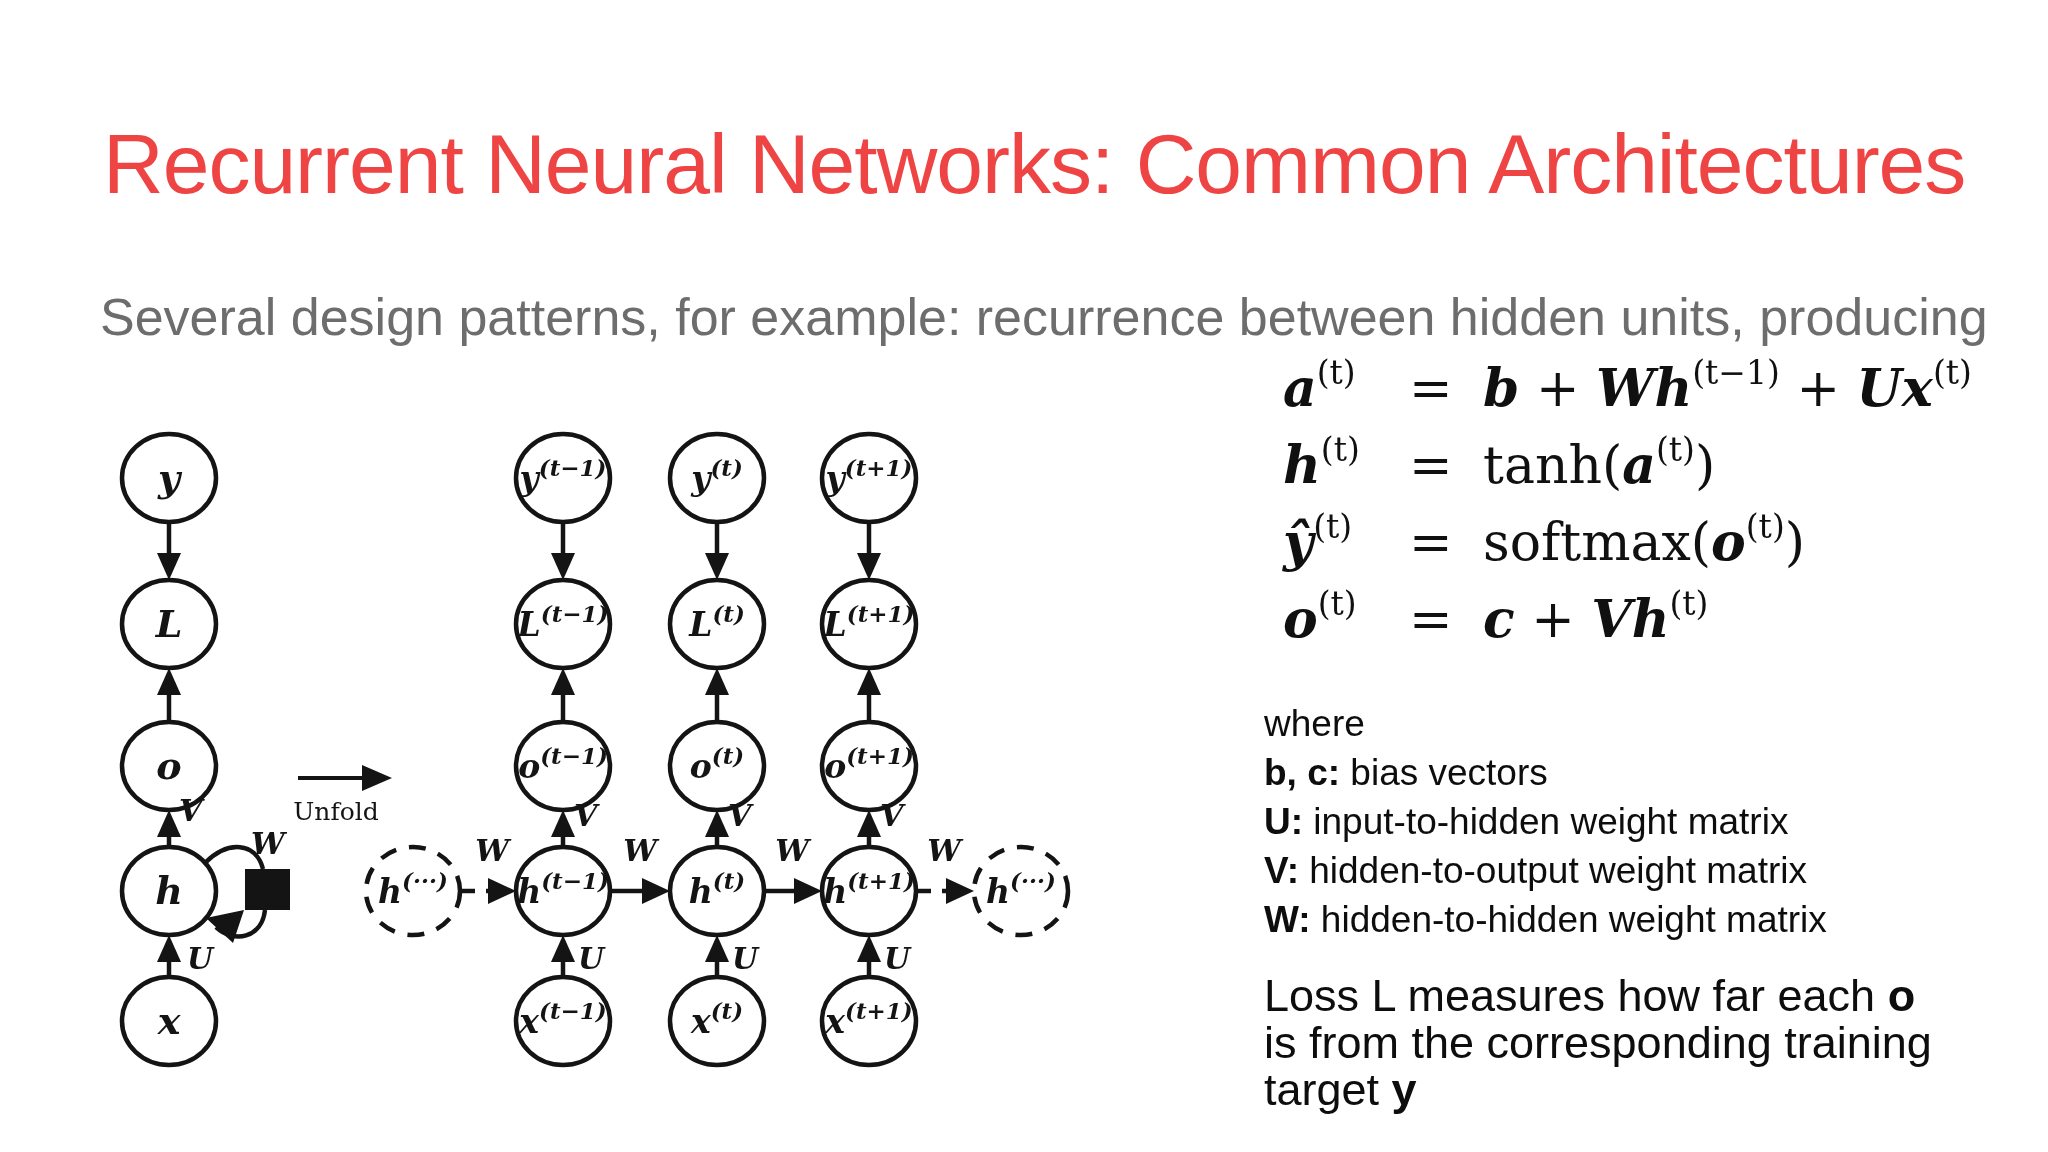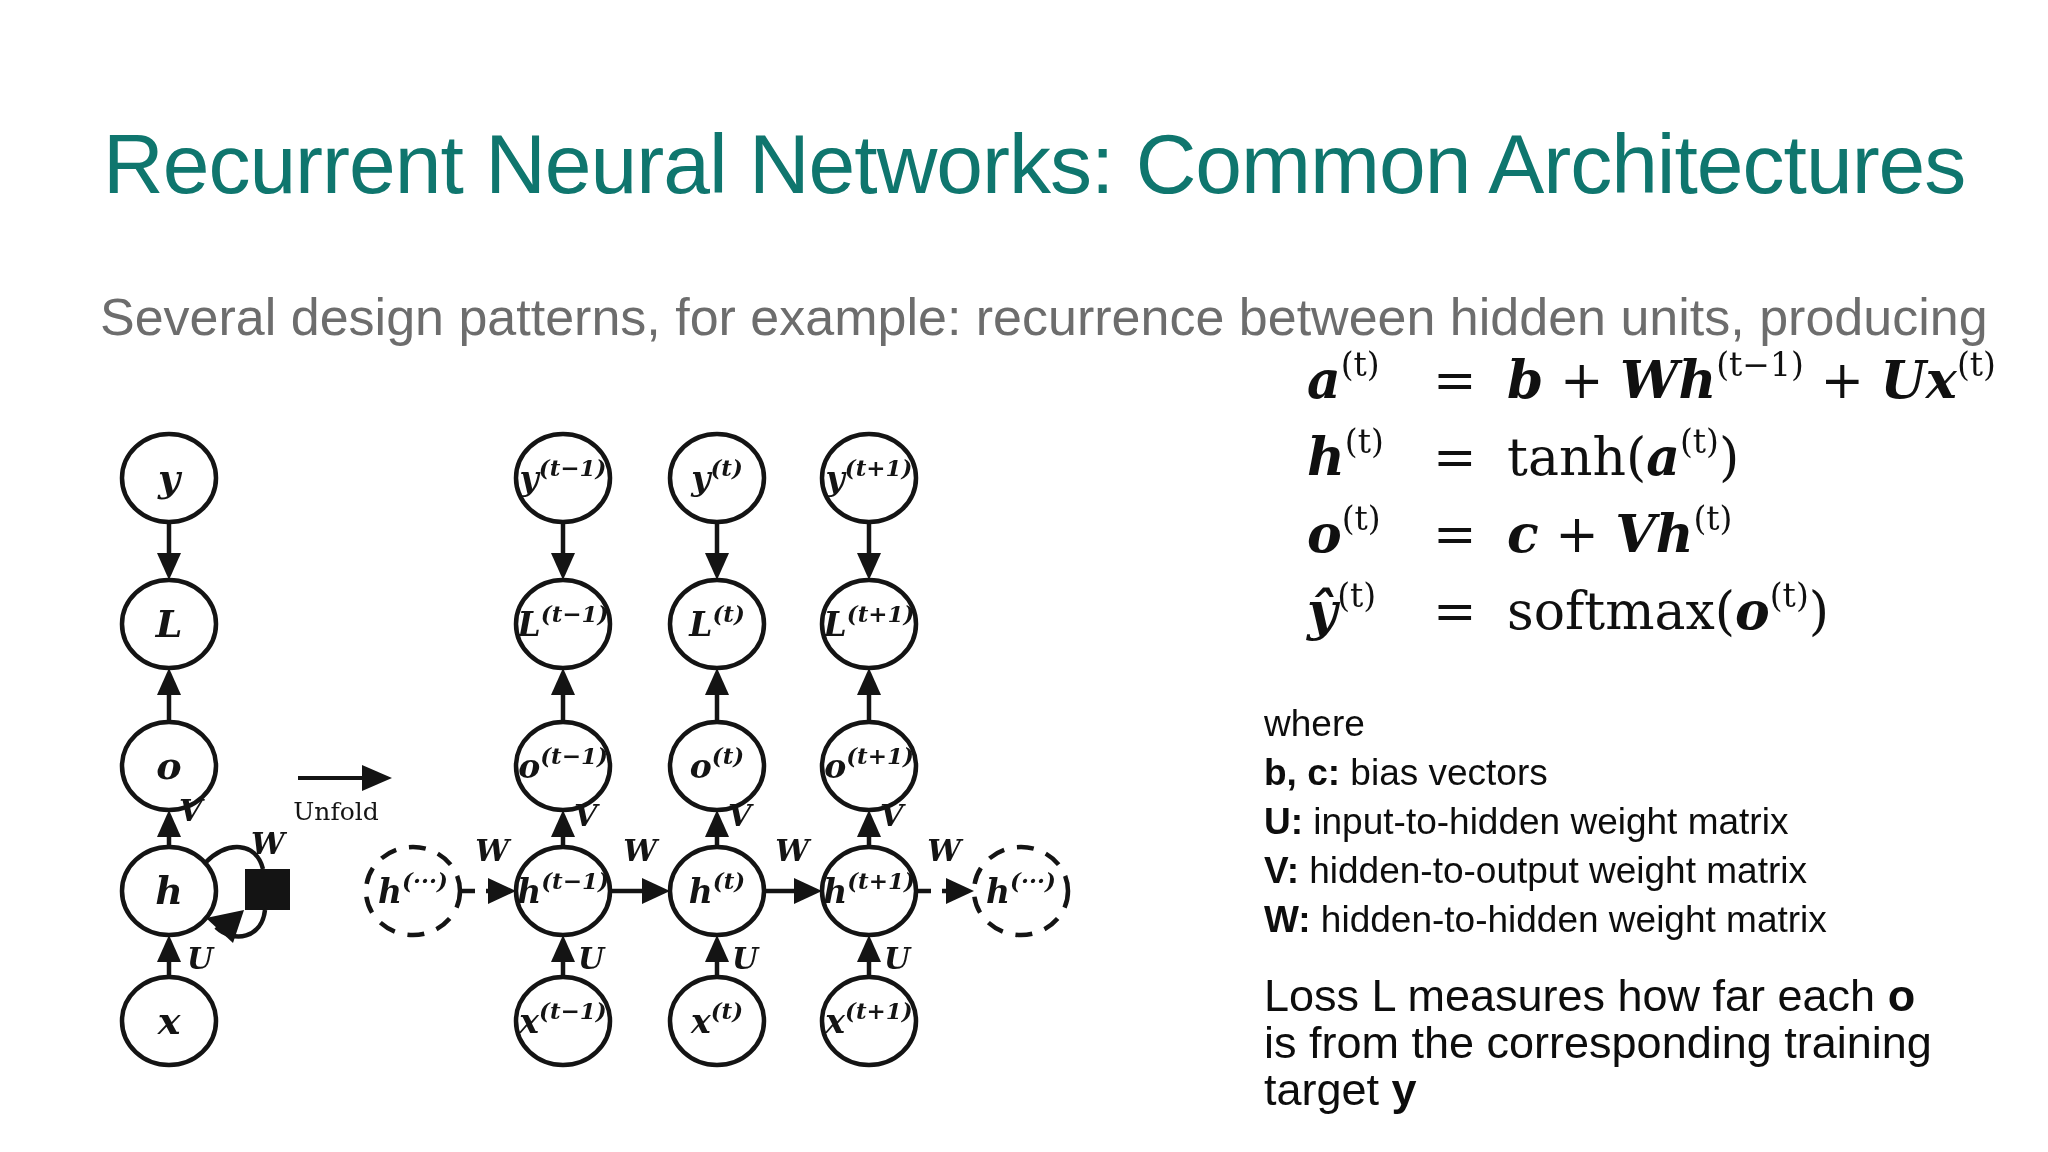--- a/index.html
+++ b/index.html
@@ -1,30 +1,30 @@
 <!DOCTYPE html>
 <html><head>
 <meta charset="utf-8">
 <style>
   html,body{margin:0;padding:0;width:2048px;height:1152px;background:#ffffff;overflow:hidden;}
   body{position:relative;font-family:"Liberation Sans",sans-serif;color:#0d0d0d;}
-  .title{position:absolute;left:103px;top:116px;font-size:84px;letter-spacing:-1px;color:#0f766e;white-space:nowrap;}
+  .title{position:absolute;left:103px;top:116px;font-size:84px;letter-spacing:-1px;color:#ef4444;white-space:nowrap;}
   .subtitle{position:absolute;left:100px;top:260px;font-size:52px;line-height:64px;color:#6d6d6d;white-space:nowrap;margin-top:25px;}
   svg.diagram{position:absolute;left:0;top:0;}
   svg .st{fill:none;stroke:#141414;stroke-width:4.5px;}
   svg .st4{stroke:#141414;stroke-width:4px;}
   svg polygon{fill:#141414;}
   svg text{fill:#141414;}
   .node-ellipse{fill:#ffffff;stroke:#141414;stroke-width:4.5px;}
   .node-ellipse.dashed{stroke-dasharray:17 13;}
   .nlabel{font-family:"DejaVu Serif",serif;font-style:italic;font-weight:bold;}
   .elabel{font-family:"DejaVu Serif",serif;font-style:italic;font-weight:bold;font-size:30px;}
   .unfold-text{font-family:"DejaVu Serif",serif;font-size:25px;font-style:normal;}
   .eqs{position:absolute;left:1283px;top:346px;font-family:"DejaVu Serif",serif;font-size:52px;color:#101010;}
-  .eqrow{height:77px;line-height:68px;white-space:nowrap;margin-left:24px;}
+  .eqrow{height:77px;line-height:84px;white-space:nowrap;}
   .eqrow .lhs{display:inline-block;width:126px;}
   .eqrow .eq{display:inline-block;width:74px;}
   .seg-v{font-style:italic;font-weight:bold;}
   .seg-sup{font-size:33px;position:relative;top:-22px;}
   .legend{position:absolute;left:1264px;top:699px;font-size:37px;line-height:49px;color:#0d0d0d;white-space:nowrap;}
   .legend b{font-weight:bold;}
   .loss{position:absolute;left:1264px;top:972px;font-size:45px;line-height:47px;color:#0d0d0d;white-space:nowrap;}
   .loss b{font-weight:bold;}
 </style>
 </head>
@@ -232,22 +232,22 @@
       <text x="492" y="861" text-anchor="middle" class="elabel">W</text>
       <text x="640" y="861" text-anchor="middle" class="elabel">W</text>
       <text x="792" y="861" text-anchor="middle" class="elabel">W</text>
       <text x="944" y="861" text-anchor="middle" class="elabel">W</text>
     </g>
 </svg>
 
 <div class="eqs">
     <div class="eqrow"><span class="lhs"><span class="seg-v">a</span><span class="seg-sup">(t)</span></span><span class="eq">=</span><span><span class="seg-v">b</span><span> + </span><span class="seg-v">Wh</span><span class="seg-sup">(t−1)</span><span> + </span><span class="seg-v">Ux</span><span class="seg-sup">(t)</span></span></div>
     <div class="eqrow"><span class="lhs"><span class="seg-v">h</span><span class="seg-sup">(t)</span></span><span class="eq">=</span><span><span>tanh(</span><span class="seg-v">a</span><span class="seg-sup">(t)</span><span>)</span></span></div>
+    <div class="eqrow"><span class="lhs"><span class="seg-v">ŷ</span><span class="seg-sup">(t)</span></span><span class="eq">=</span><span><span>softmax(</span><span class="seg-v">o</span><span class="seg-sup">(t)</span><span>)</span></span></div>
     <div class="eqrow"><span class="lhs"><span class="seg-v">o</span><span class="seg-sup">(t)</span></span><span class="eq">=</span><span><span class="seg-v">c</span><span> + </span><span class="seg-v">Vh</span><span class="seg-sup">(t)</span></span></div>
-    <div class="eqrow"><span class="lhs"><span class="seg-v">ŷ</span><span class="seg-sup">(t)</span></span><span class="eq">=</span><span><span>softmax(</span><span class="seg-v">o</span><span class="seg-sup">(t)</span><span>)</span></span></div>
   </div>
 
 <div class="legend">
   <div>where</div>
   <div><b>b, c:</b><span> bias vectors</span></div>
   <div><b>U:</b><span> input-to-hidden weight matrix</span></div>
   <div><b>V:</b><span> hidden-to-output weight matrix</span></div>
   <div><b>W:</b><span> hidden-to-hidden weight matrix</span></div>
 </div>
 

